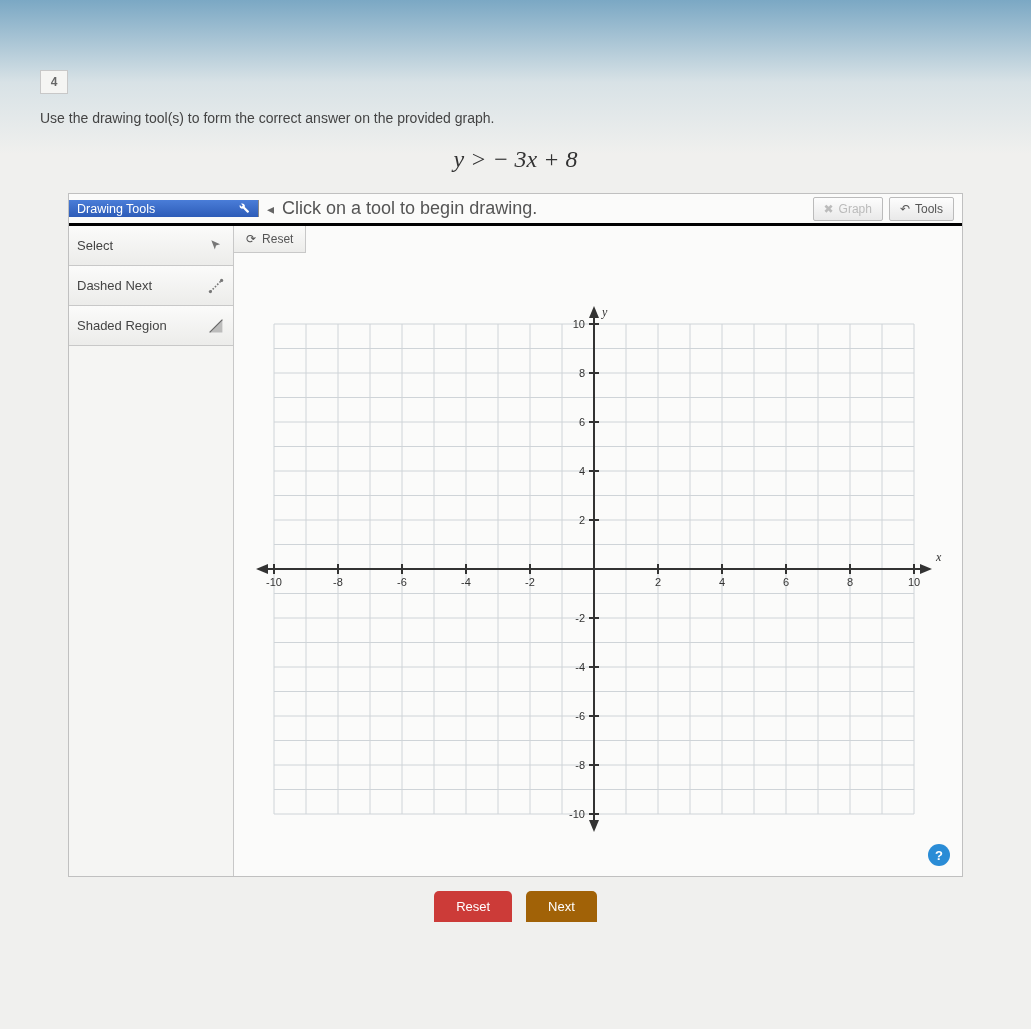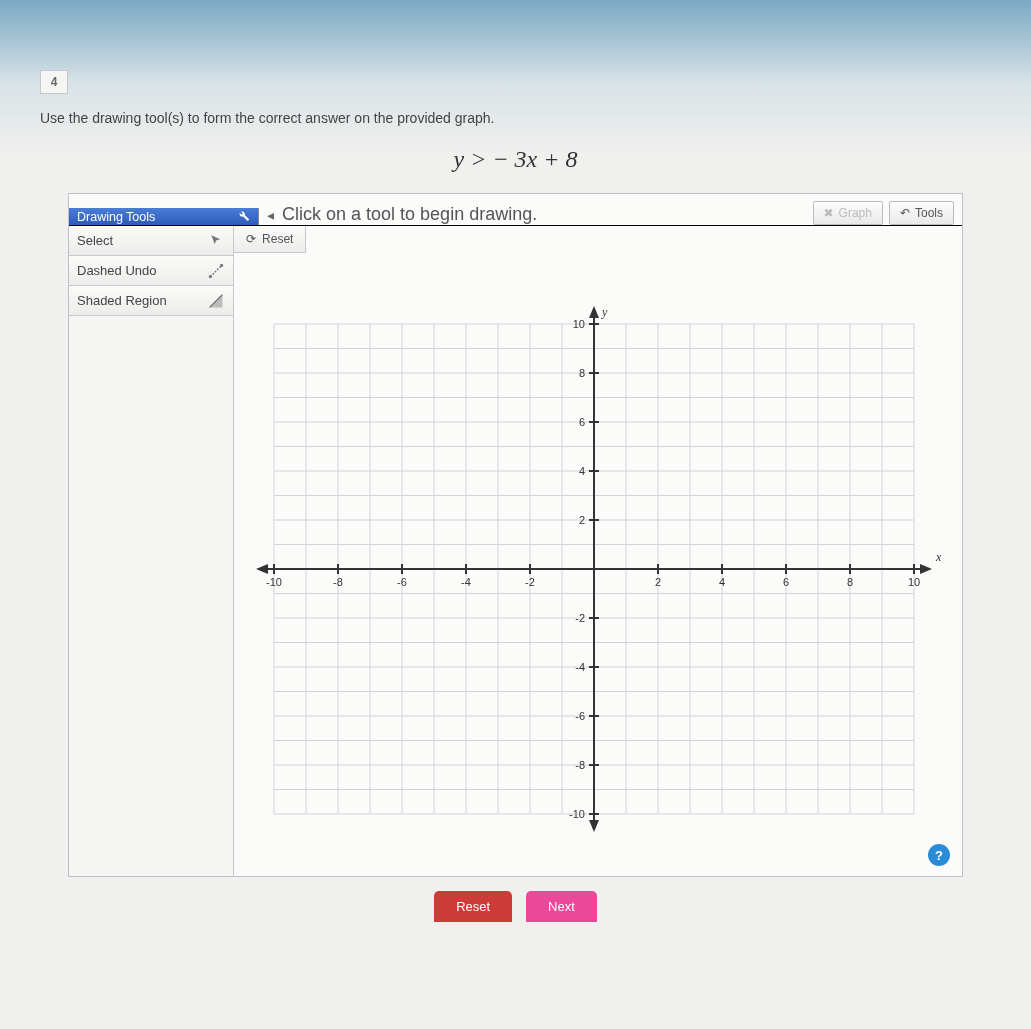--- a/index.html
+++ b/index.html
@@ -3,47 +3,47 @@
 <meta charset="utf-8">
 <style>
 *{box-sizing:border-box;margin:0;padding:0;font-family:Arial,Helvetica,sans-serif}
 body{background:linear-gradient(180deg,#7ba8c4 0%,#d8e2e6 8%,#f0f0ee 15%,#f0f0ee 100%);min-height:1029px;padding:0}
 .page{width:1031px;margin:0 auto;position:relative;padding:70px 40px 20px 40px}
 .qnum{position:absolute;top:70px;left:40px;width:28px;height:24px;border:1px solid #c8c8c8;background:#f5f5f3;display:flex;align-items:center;justify-content:center;font-size:12px;color:#666;font-weight:bold}
 .content{margin-top:40px}
 .instr{font-size:14px;color:#444;margin-bottom:20px}
 .inequality{text-align:center;font-family:'Times New Roman',serif;font-style:italic;font-size:24px;color:#333;margin:10px 0 20px 0}
 .graphbox{border:1px solid #c0c0c0;background:#fbfbfa;margin:0 28px;position:relative}
-.toolbar{display:flex;align-items:flex-end;border-bottom:1px solid #000000;height:32px}
+.toolbar{display:flex;align-items:center;border-bottom:3px solid #000000;height:32px}
 .dt-head{background:linear-gradient(180deg,#4a7dd8,#2d5cb8);color:#fff;font-size:12.5px;width:190px;padding:0 8px;display:flex;align-items:center;justify-content:space-between;border-right:1px solid #888}
 .dt-head svg{fill:#fff}
 .hint-area{flex:1;display:flex;align-items:center;gap:8px;padding:0 8px}
 .hint-arrow{color:#666;font-size:14px}
 .hint-text{font-size:18px;color:#555}
 .tb-right{display:flex;align-items:center;gap:6px;padding:0 8px}
 .tb-btn{border:1px solid #bbb;background:linear-gradient(180deg,#fdfdfd,#e9e9e9);font-size:12px;color:#555;padding:4px 10px;border-radius:2px;display:flex;align-items:center;gap:5px;cursor:pointer}
 .tb-btn.disabled{color:#bbb}
 .body-row{display:flex}
 .tools{width:190px;border-right:1px solid #c8c8c8;background:#f5f5f3}
-.tool{height:30px;border-bottom:1px solid #c8c8c8;display:flex;align-items:center;justify-content:space-between;padding:8px 8px;font-size:13px;color:#444;background:linear-gradient(180deg,#fbfbfa,#ececea);cursor:pointer}
+.tool{height:40px;border-bottom:1px solid #c8c8c8;display:flex;align-items:center;justify-content:space-between;padding:8px 8px;font-size:13px;color:#444;background:linear-gradient(180deg,#fbfbfa,#ececea);cursor:pointer}
 .tool .ticon{width:18px;height:18px;display:flex;align-items:center;justify-content:center;color:#888;font-size:13px}
 .canvas-area{flex:1;position:relative;padding:8px 8px 12px 0}
 .reset-chip{position:absolute;top:0;left:0;border:1px solid #c8c8c8;background:linear-gradient(180deg,#fbfbfa,#ececea);border-top:none;border-left:none;font-size:12px;color:#555;padding:6px 12px;display:flex;align-items:center;gap:6px;cursor:pointer}
 .grid-wrap{margin:50px auto 10px auto;width:720px;height:570px;position:relative}
 svg.grid{width:100%;height:100%}
 .gridline{stroke:#cfd4d8;stroke-width:1}
 .axis{stroke:#333;stroke-width:2}
 .tick{stroke:#333;stroke-width:2}
 .lbl{font-size:11px;fill:#333;font-family:Arial}
 .axislbl{font-size:12px;fill:#333;font-style:italic;font-family:'Times New Roman'}
 .help{position:absolute;bottom:10px;right:12px;width:22px;height:22px;border-radius:50%;background:#2a8cd6;color:#fff;display:flex;align-items:center;justify-content:center;font-size:13px;font-weight:bold;cursor:pointer}
 .footer-btns{display:flex;justify-content:center;gap:14px;margin-top:14px}
 .fbtn{border:none;color:#fff;font-size:13px;padding:8px 22px;border-radius:5px 5px 0 0;cursor:pointer}
 .fbtn.reset{background:#cc3b38}
-.fbtn.next{background:#ec4899}
+.fbtn.next{background:#a16207}
 </style>
 </head>
 <body>
 
 <div class="page">
  <div class="qnum">4</div>
  <div class="content">
   <p class="instr">Use the drawing tool(s) to form the correct answer on the provided graph.</p>
   <div class="inequality">y  &gt;  − 3x + 8</div>
 
@@ -75,21 +75,21 @@
     <div class="tools">
      <div class="tool">
       <span>Select</span>
       <span class="ticon">
                 <svg width="14" height="14" viewBox="0 0 24 24" fill="#777">
                   <path d="M4 2l6 16 2-7 7-2z"></path>
                 </svg>
               </span>
      </div>
      <div class="tool">
-      <span>Dashed Undo</span>
+      <span>Dashed Next</span>
       <span class="ticon">
                 <svg width="16" height="16" viewBox="0 0 20 20">
                   <line x1="3" y1="17" x2="17" y2="3" stroke="#777" stroke-width="2" stroke-dasharray="2 2"></line>
                   <circle cx="3" cy="17" r="2" fill="#777"></circle>
                   <circle cx="17" cy="3" r="2" fill="#777"></circle>
                 </svg>
               </span>
      </div>
      <div class="tool">
       <span>Shaded Region</span>

